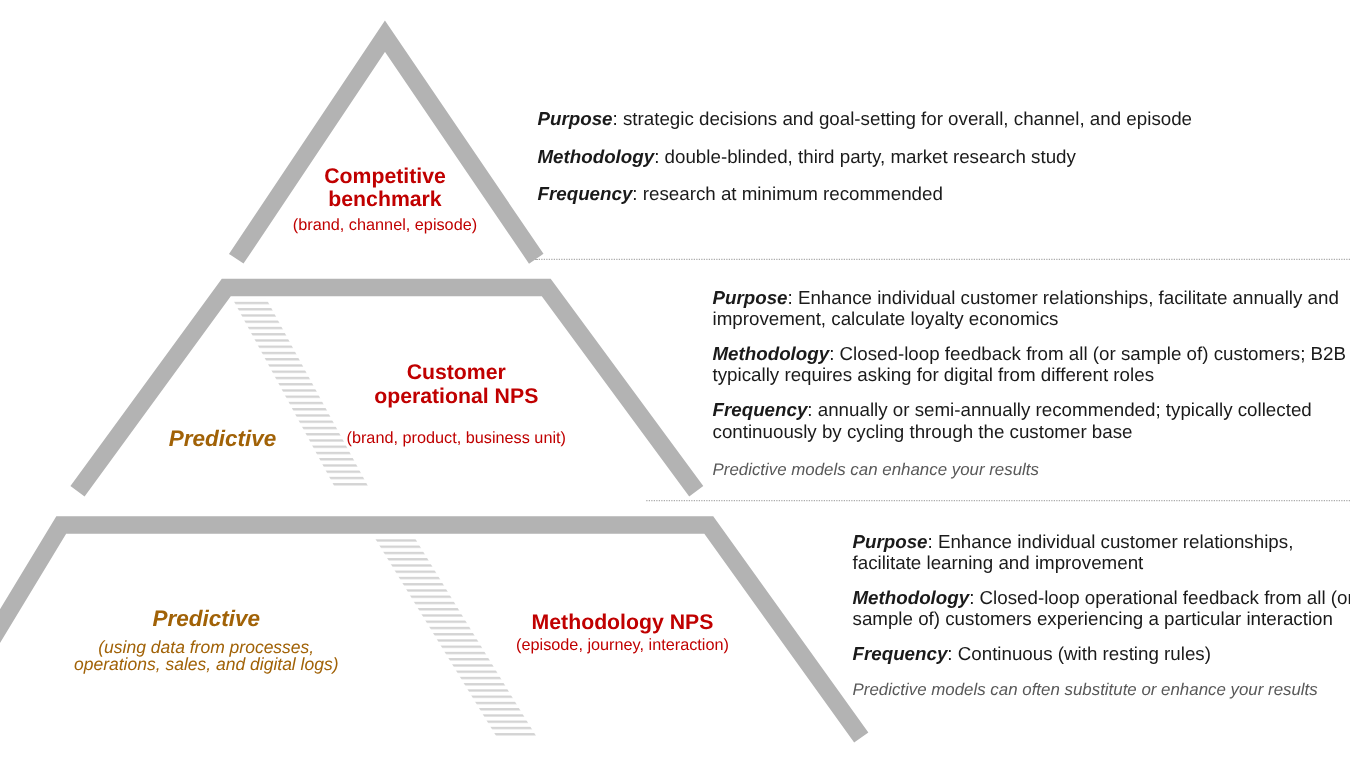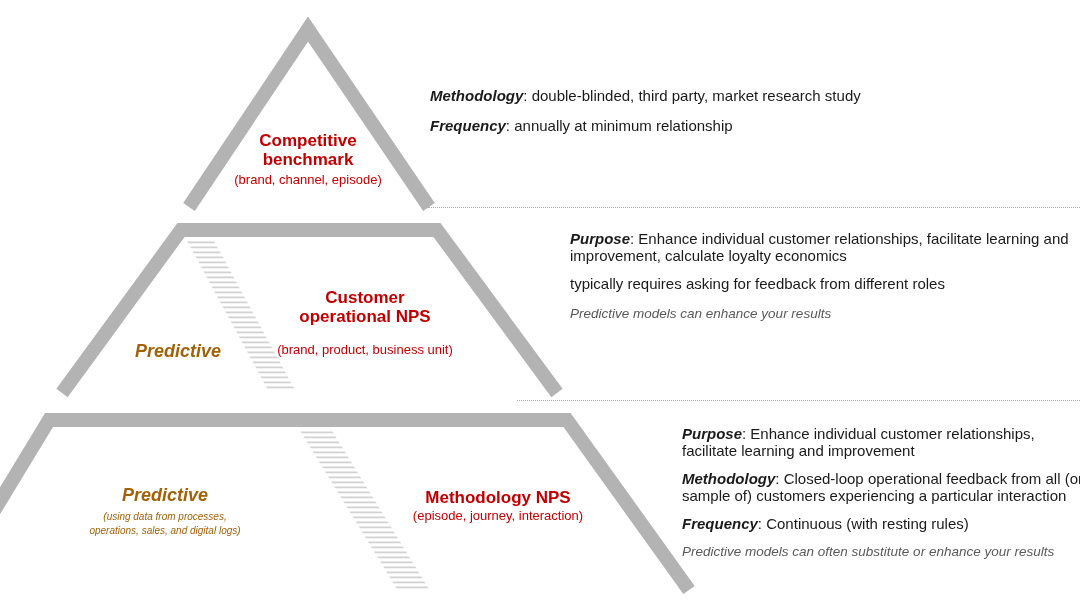--- a/index.html
+++ b/index.html
@@ -11,21 +11,21 @@
   .dotted{position:absolute;height:0;border-top:1px dotted #ababab;}
 
   
   .tier-title{position:absolute;text-align:center;color:#c00000;}
   .tier-title .big{font-weight:bold;font-size:17px;line-height:19px;}
   .tier-title .scope{font-size:13px;line-height:14px;margin-top:4px;}
 
   
   .side-label{position:absolute;text-align:center;color:#a16207;font-style:italic;}
   .side-label .big{font-weight:bold;font-size:18px;line-height:18px;}
-  .side-label .cap{font-size:10px;line-height:14px;margin-top:6px;}
+  .side-label .cap{font-size:14px;line-height:14px;margin-top:6px;}
 
   
   .info{position:absolute;font-size:15px;line-height:17px;}
   .info .item{margin-bottom:11px;}
   .info.spread .item{margin-bottom:13px;}
   .info .line{white-space:nowrap;}
   .info .lbl{font-weight:bold;font-style:italic;}
   .info .note{font-size:13.5px;font-style:italic;color:#595959;white-space:nowrap;margin-top:13px;}
 </style>
 </head>
@@ -50,44 +50,52 @@
   <div class="dotted" style="left:517px;top:400px;width:563px;"></div>
 
   <div class="tier-title" style="left:188px;top:131px;width:240px;">
     <div class="big">Competitive</div>
     <div class="big">benchmark</div>
     <div class="scope">(brand, channel, episode)</div>
   </div>
 
   <div class="info spread" style="left:430px;top:87px;">
     <div class="item">
+      <div class="line"><span class="lbl">Purpose</span><span>: strategic decisions and goal-setting for overall, channel, and episode</span></div>
+    </div>
+    <div class="item">
       <div class="line"><span class="lbl">Methodology</span><span>: double-blinded, third party, market research study</span></div>
     </div>
     <div class="item">
-      <div class="line"><span class="lbl">Frequency</span><span>: annually at minimum relationship</span></div>
+      <div class="line"><span class="lbl">Frequency</span><span>: research at minimum recommended</span></div>
     </div>
   </div>
 
   <div class="side-label" style="left:118px;top:342px;width:120px;">
     <div class="big">Predictive</div>
   </div>
 
   <div class="tier-title" style="left:245px;top:288px;width:240px;">
     <div class="big">Customer</div>
     <div class="big">operational NPS</div>
     <div class="scope" style="margin-top:17px;">(brand, product, business unit)</div>
   </div>
 
   <div class="info" style="left:570px;top:230px;">
     <div class="item">
-      <div class="line"><span class="lbl">Purpose</span><span>: Enhance individual customer relationships, facilitate learning and</span></div>
+      <div class="line"><span class="lbl">Purpose</span><span>: Enhance individual customer relationships, facilitate annually and</span></div>
       <div class="line">improvement, calculate loyalty economics</div>
     </div>
     <div class="item">
-      <div class="line">typically requires asking for feedback from different roles</div>
+      <div class="line"><span class="lbl">Methodology</span><span>: Closed-loop feedback from all (or sample of) customers; B2B</span></div>
+      <div class="line">typically requires asking for digital from different roles</div>
+    </div>
+    <div class="item">
+      <div class="line"><span class="lbl">Frequency</span><span>: annually or semi-annually recommended; typically collected</span></div>
+      <div class="line">continuously by cycling through the customer base</div>
     </div>
     <div class="note">Predictive models can enhance your results</div>
   </div>
 
   <div class="side-label" style="left:45px;top:486px;width:240px;">
     <div class="big">Predictive</div>
     <div class="cap">(using data from processes,</div>
     <div class="cap" style="margin-top:0;">operations, sales, and digital logs)</div>
   </div>
 

